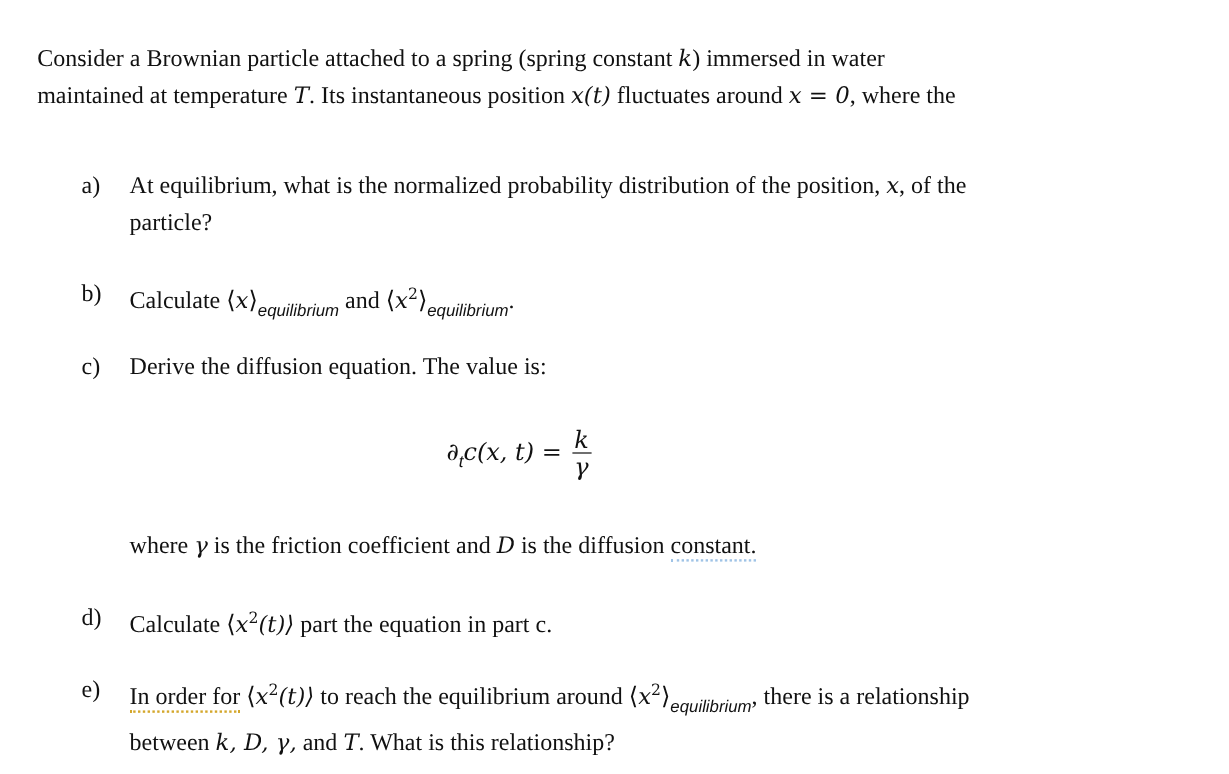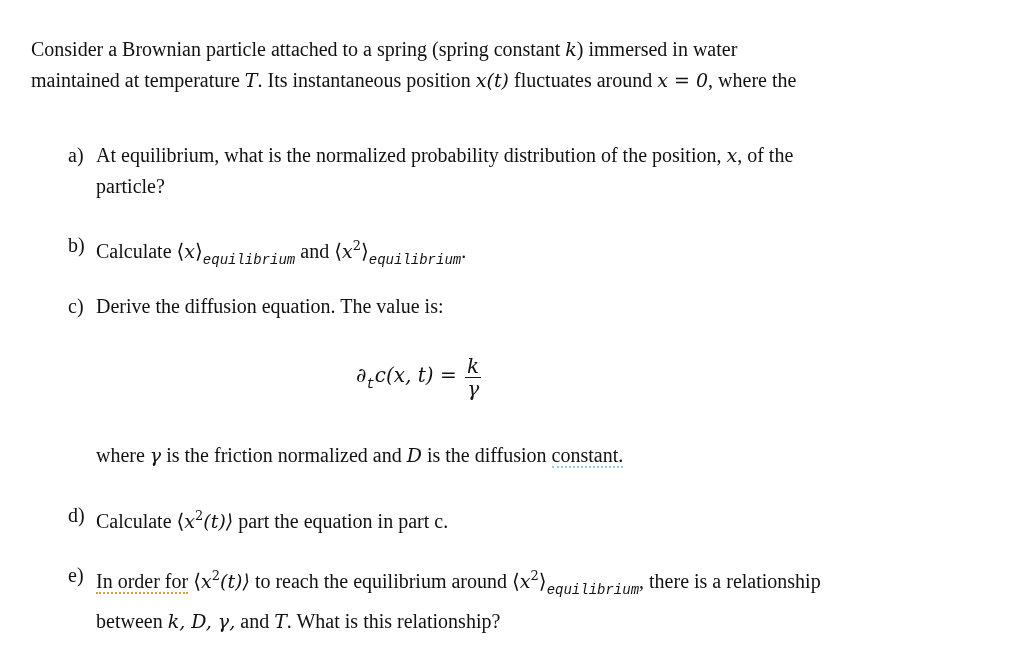--- a/index.html
+++ b/index.html
@@ -3,25 +3,25 @@
 <meta charset="utf-8">
 <style>
   html, body { margin:0; padding:0; background:#ffffff; }
   body { width:1024px; height:645px; position:relative; overflow:hidden;
          font-family:"DejaVu Serif", "Liberation Serif", serif; color:#111; }
   .para { position:absolute; left:31px; width:970px; font-size:20px; line-height:31px;
           font-family:"Liberation Serif", serif; }
   .item { position:absolute; left:68px; width:940px; font-size:20px; line-height:31px;
           font-family:"Liberation Serif", serif; }
   .label { position:absolute; left:0; }
-  .body { margin-left:28px; display:block; }
+  .body { margin-left:40px; display:block; }
   i.m { font-family:"DejaVu Serif", serif; font-style:italic; font-size:19px; }
-  .sub { font-family:Liberation Mono, monospace; font-style:italic; font-size:14px; vertical-align:-6px; }
+  .sub { font-family:Liberation Sans, sans-serif; font-style:italic; font-size:14px; vertical-align:-6px; }
   .sup { font-size:13px; vertical-align:8px; font-family:"DejaVu Serif", serif; }
-  .eq { position:absolute; left:356px; top:355px; font-family:"DejaVu Serif", serif; font-size:20px; height:60px; }
+  .eq { position:absolute; left:372px; top:355px; font-family:"DejaVu Serif", serif; font-size:20px; height:60px; }
   .frac { display:inline-block; text-align:center; vertical-align:middle; margin:0 2px; }
   .frac span { display:block; font-style:italic; line-height:22px; }
   .frac .num { border-bottom:1px solid #111; padding:0 2px; }
   .u-blue { border-bottom:2px dotted #9fc3e6; }
   .u-gold { border-bottom:2px dotted #d4a72c; }
 </style>
 </head>
 <body>
 
 <div class="para" style="top:34px;">
@@ -48,21 +48,21 @@
   <span class="label">c)</span>
   <span class="body">Derive the diffusion equation. The value is:</span>
 </div>
 
 <div class="eq">
   <span style="vertical-align:middle;"><i>∂</i><i class="sub">t</i><i>c(x, t) = </i></span><span class="frac"><span class="num">k</span><span>γ</span></span>
 </div>
 
 <div class="item" style="top:440px;">
   <span class="body">
-    <span>where </span><i class="m">γ</i><span> is the friction normalized and </span><i class="m">D</i><span> is the diffusion </span><span class="u-blue">constant.</span>
+    <span>where </span><i class="m">γ</i><span> is the friction coefficient and </span><i class="m">D</i><span> is the diffusion </span><span class="u-blue">constant.</span>
   </span>
 </div>
 
 <div class="item" style="top:500px;">
   <span class="label">d)</span>
   <span class="body">
     <span>Calculate ⟨</span><i class="m">x</i><span class="sup">2</span><i class="m">(t)⟩</i><span> part the equation in part c.</span>
   </span>
 </div>
 

